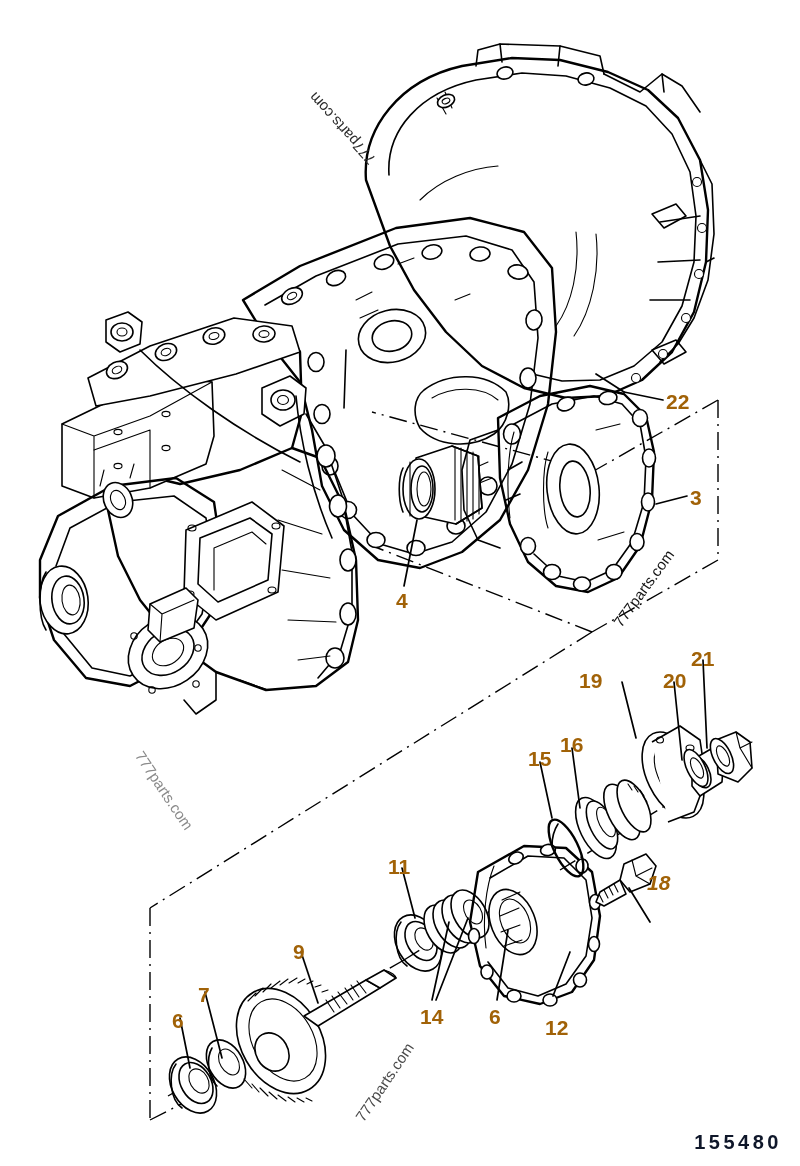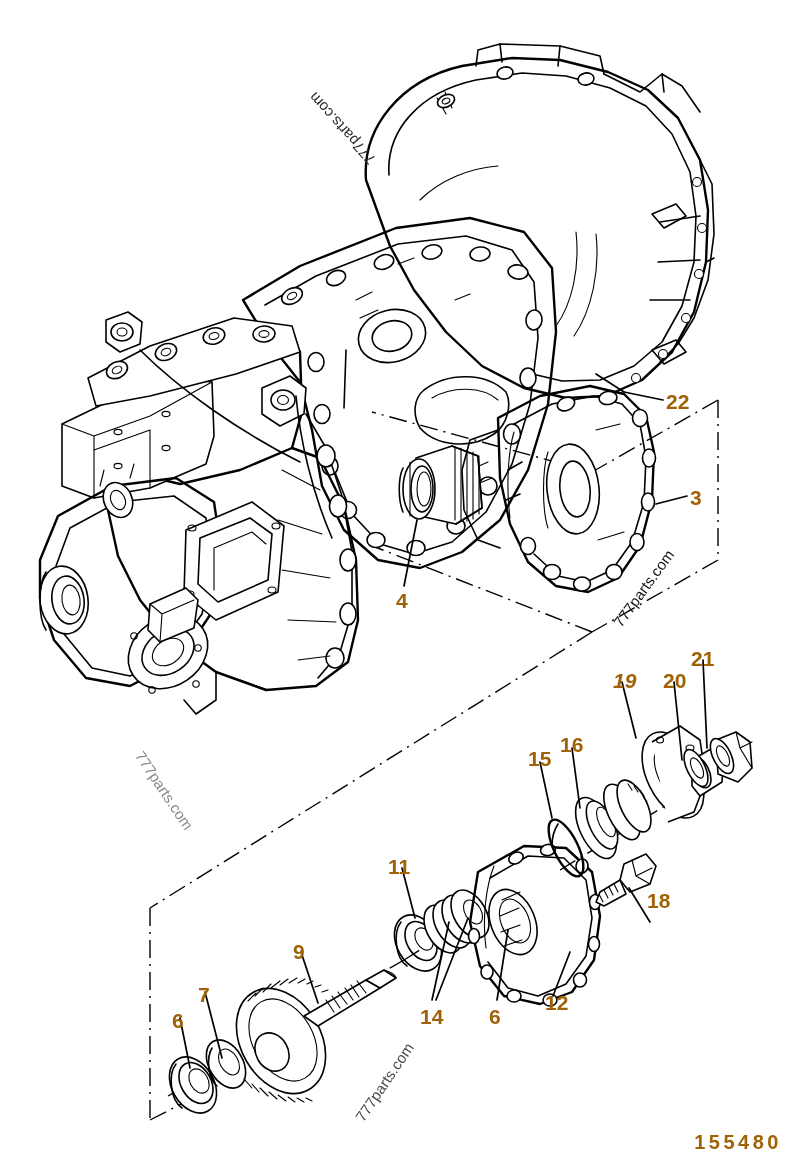--- a/index.html
+++ b/index.html
@@ -36,21 +36,21 @@
     user-select: none;
   }
   #drawing-number {
     position: absolute;
     right: 18px;
     bottom: 12px;
     font-family: "Liberation Sans", sans-serif;
     font-weight: bold;
     font-size: 20px;
     letter-spacing: 3.5px;
-    color: #a16207;
+    color: #0f172a;
   }
   .watermark {
     position: absolute;
     font-family: "Liberation Sans", sans-serif;
     font-size: 15px;
     white-space: nowrap;
     user-select: none;
   }
 </style>
 </head>
@@ -445,27 +445,27 @@
   <div class="watermark" style="left:366px; top:168px; transform:rotate(-132deg); transform-origin:0 0; color:#2b2b2b; font-size:15px;">777parts.com</div>
   <div class="watermark" style="left:146px; top:748px; transform:rotate(56deg); transform-origin:0 0; color:#8a8a8a; font-size:15px;">777parts.com</div>
   <div class="watermark" style="left:610px; top:620px; transform:rotate(-54deg); transform-origin:0 0; color:#141414; font-size:15px;">777parts.com</div>
   <div class="watermark" style="left:352px; top:1115px; transform:rotate(-56deg); transform-origin:0 0; color:#4a4a4a; font-size:15px;">777parts.com</div>
 
   <div class="callout" style="left:396px; top:590px;">4</div>
   <div class="callout" style="left:172px; top:1010px;">6</div>
   <div class="callout" style="left:198px; top:984px;">7</div>
   <div class="callout" style="left:293px; top:941px;">9</div>
   <div class="callout" style="left:388px; top:856px;">11</div>
-  <div class="callout" style="left:545px; top:992px;">12</div>
+  <div class="callout" style="left:545px; top:1017px;">12</div>
   <div class="callout" style="left:420px; top:1006px;">14</div>
   <div class="callout" style="left:489px; top:1006px;">6</div>
   <div class="callout" style="left:528px; top:748px;">15</div>
   <div class="callout" style="left:560px; top:734px;text-align:right;">16</div>
   <div class="callout" style="left:690px; top:487px;">3</div>
-  <div class="callout" style="left:647px; top:890px;">18</div>
-  <div class="callout" style="left:613px; top:670px;font-style:italic;">19</div>
+  <div class="callout" style="left:647px; top:872px;font-style:italic;">18</div>
+  <div class="callout" style="left:579px; top:670px;">19</div>
   <div class="callout" style="left:663px; top:670px;">20</div>
   <div class="callout" style="left:691px; top:648px;">21</div>
   <div class="callout" style="left:666px; top:391px;">22</div>
 
   <div id="drawing-number">155480</div>
 
 </div>
 
 </body></html>

